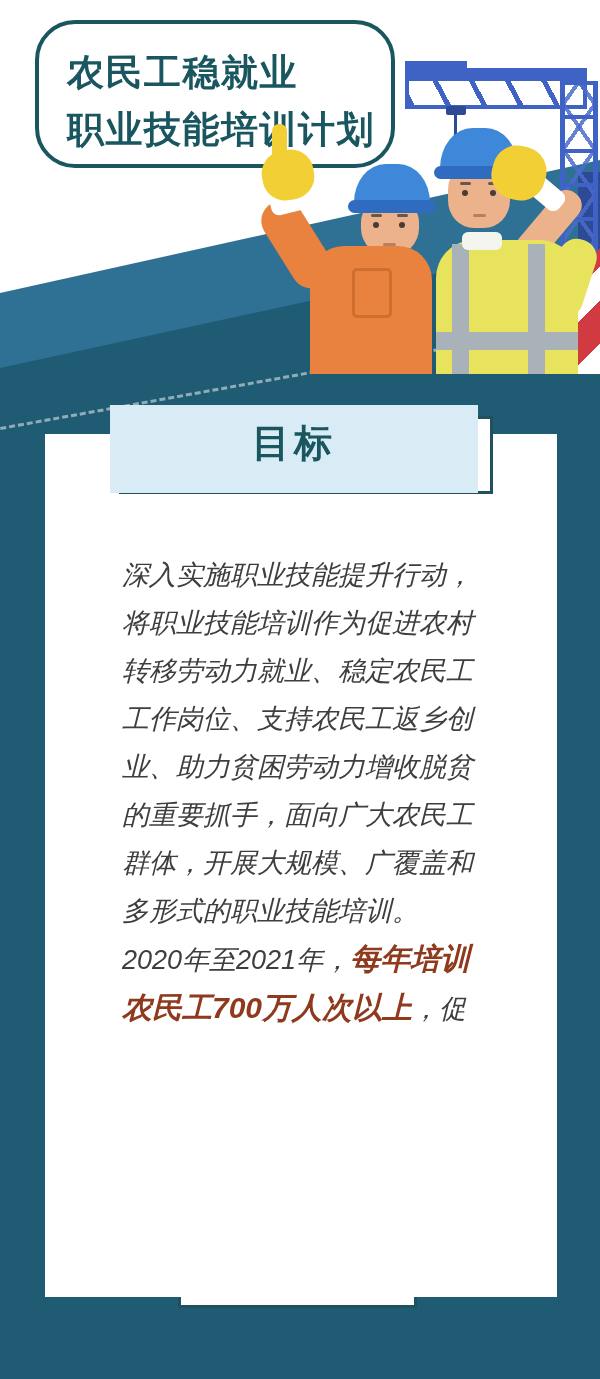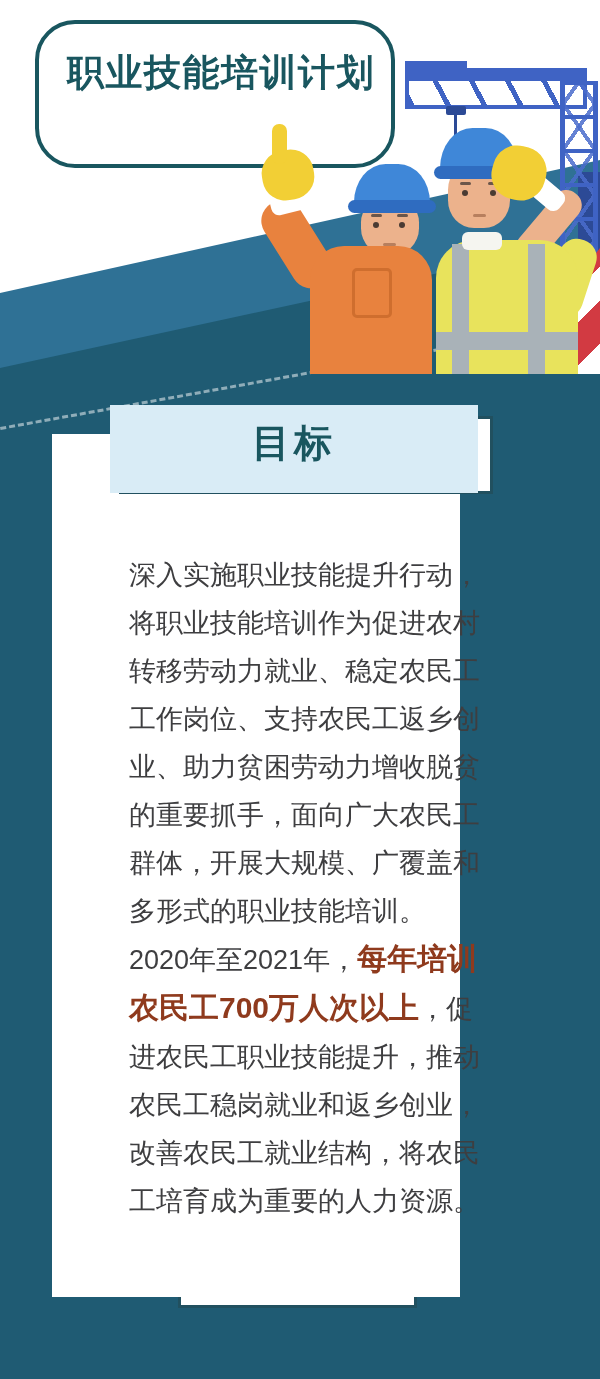--- a/index.html
+++ b/index.html
@@ -100,21 +100,21 @@
     border-radius:50% 50% 20% 20%/100% 100% 20% 20%;}
   .wr-brim{left:434px;top:166px;width:90px;height:13px;background:var(--helmet_dark);border-radius:8px;}
   .wr-cuff{left:526px;top:182px;width:40px;height:22px;background:var(--white);
     border-radius:8px;transform:rotate(40deg);}
   .wr-glove{left:492px;top:146px;width:54px;height:54px;background:var(--glove_yellow);
     border-radius:45%;transform:rotate(15deg);}
 
   
   .card-tab{left:178px;top:1270px;width:239px;height:38px;box-sizing:border-box;
     background:var(--white);border:3px solid var(--border_teal);}
-  .card{left:52px;top:434px;width:408px;height:863px;background:var(--white);}
+  .card{left:45px;top:434px;width:512px;height:863px;background:var(--white);font-style:italic;}
   .goal-offset{left:119px;top:416px;width:374px;height:78px;box-sizing:border-box;
     background:var(--white);border:3px solid var(--border_teal);}
   .goal-header{left:110px;top:405px;width:368px;height:88px;background:var(--header_bg);
     text-align:center;}
   .goal-header span{font-size:38px;font-weight:bold;line-height:76px;
     letter-spacing:4px;color:var(--ink_teal);}
 
   .body-text{position:absolute;left:77px;top:117px;width:352px;margin:0;
     font-size:27px;line-height:48px;color:var(--body_text);text-align:left;
     word-break:normal;}
@@ -123,20 +123,21 @@
 </head>
 <body>
 
 <div class="page">
 
   <div class="abs band-medium"></div>
   <div class="abs bg-dark"></div>
   <div class="abs dash-line"></div>
 
   <div class="abs title-box">
+    <div class="title-line">农民工稳就业</div>
     <div class="title-line">职业技能培训计划</div>
   </div>
 
   <div class="abs hero">
 
     <div>
       <div class="abs jib-step"></div>
       <div class="abs jib-top"></div>
       <div class="abs jib-lattice"></div>
       <div class="abs trolley"></div>
@@ -184,21 +185,21 @@
       <div class="abs wr-helmet"></div>
       <div class="abs wr-brim"></div>
       <div class="abs wr-cuff"></div>
       <div class="abs wr-glove"></div>
     </div>
   </div>
 
   <div class="abs card-tab"></div>
 
   <div class="abs card">
-    <p class="body-text"><span>深入实施职业技能提升行动，将职业技能培训作为促进农村转移劳动力就业、稳定农民工工作岗位、支持农民工返乡创业、助力贫困劳动力增收脱贫的重要抓手，面向广大农民工群体，开展大规模、广覆盖和多形式的职业技能培训。2020年至2021年，</span><span class="hl">每年培训农民工700万人次以上</span><span>，促</span><br><span>进农民工职业技能提升，推动农民工稳岗就业和返乡创业，改善农民工就业结构，将农民工培育成为重要的人力资源。</span></p>
+    <p class="body-text"><span>深入实施职业技能提升行动，将职业技能培训作为促进农村转移劳动力就业、稳定农民工工作岗位、支持农民工返乡创业、助力贫困劳动力增收脱贫的重要抓手，面向广大农民工群体，开展大规模、广覆盖和多形式的职业技能培训。2020年至2021年，</span><span class="hl">每年培训农民工700万人次以上</span><span>，促</span><br></p>
   </div>
 
   <div class="abs goal-offset"></div>
   <div class="abs goal-header">
     <span>目标</span>
   </div>
 
 </div>
 
 </body></html>

